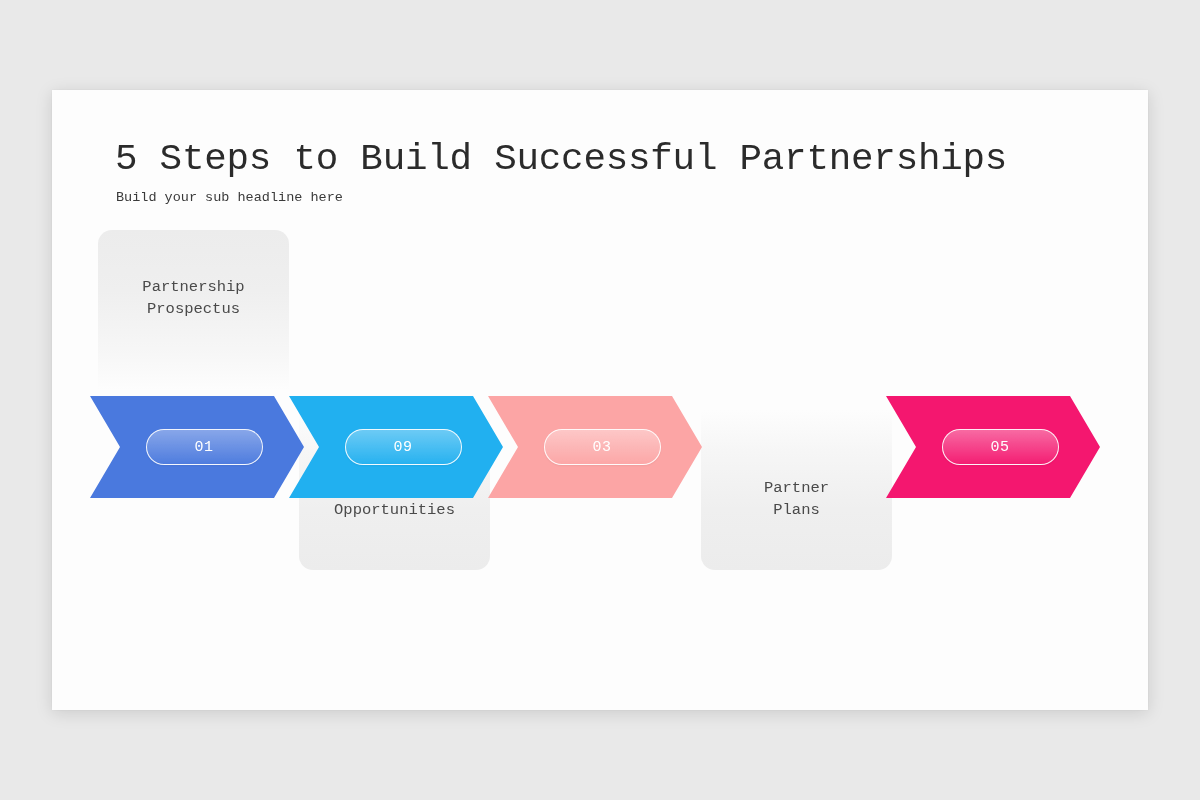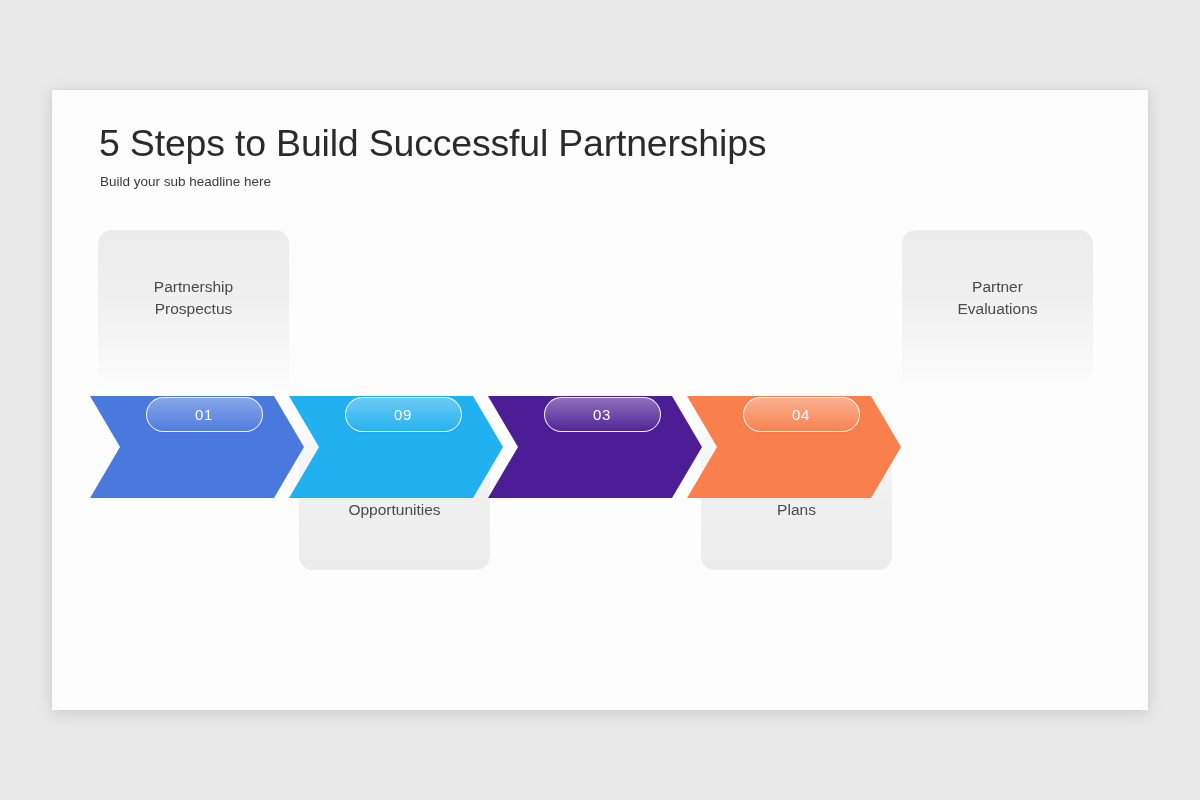--- a/index.html
+++ b/index.html
@@ -1,15 +1,15 @@
 <!DOCTYPE html>
 <html><head>
 <meta charset="utf-8">
 <style>
-  * { margin:0; padding:1px; box-sizing:border-box; }
+  * { margin:0; padding:17px; box-sizing:border-box;font-family:Liberation Mono, monospace; }
   html, body {
     width:1200px; height:800px;
     background:#e9e9e9;
     font-family:"Liberation Sans", sans-serif;
     overflow:hidden;
   }
 
   #slide {
     position:absolute;
     left:52px; top:90px;
@@ -62,21 +62,21 @@
   
   #band {
     position:absolute;
     left:0; top:306px;
     width:1096px; height:102px;
   }
   .chev {
     position:absolute;
     top:0; height:102px; width:214px;
     clip-path:polygon(0 0, 184px 0, 214px 50%, 184px 100%, 0 100%, 30px 50%);
-    display:flex; justify-content:center;
+    display:flex; align-items:center; justify-content:center;
   }
 
   
   .pill {
     position:relative;
     width:117px; height:35px;
     margin-left:14px;
     border:1.6px solid rgba(255,255,255,0.92);
     border-radius:18px;
     display:flex; align-items:center; justify-content:center;
@@ -101,46 +101,42 @@
 Prospectus</div>
   </div>
   <div class="card bottom" style="left:247px;">
     <div class="label">Partnership
 Opportunities</div>
   </div>
   <div class="card bottom" style="left:649px;">
     <div class="label">Partner
 Plans</div>
   </div>
-  <div class="card top" style="left:850px;">
-    <div class="label">Partner
-Evaluations</div>
-  </div>
 
   <div id="band">
 
     <div class="chev" style="left:38px;  background:#4a79de;">
       <div class="pill" style="background:linear-gradient(to bottom, rgba(255,255,255,0.34) 0%, rgba(255,255,255,0.20) 45%, rgba(255,255,255,0.03) 100%);">
         <span>01</span>
       </div>
     </div>
 
     <div class="chev" style="left:237px; background:#21b0f0;">
       <div class="pill" style="background:linear-gradient(to bottom, rgba(255,255,255,0.34) 0%, rgba(255,255,255,0.20) 45%, rgba(255,255,255,0.03) 100%);">
         <span>09</span>
       </div>
     </div>
 
-    <div class="chev" style="left:436px; background:#4c1d95;">
+    <div class="chev" style="left:436px; background:#fca5a5;">
       <div class="pill" style="background:linear-gradient(to bottom, rgba(255,255,255,0.38) 0%, rgba(255,255,255,0.22) 45%, rgba(255,255,255,0.03) 100%);">
         <span>03</span>
       </div>
     </div>
 
-    <div class="chev" style="left:635px; background:#f9804c;">
-      <div class="pill" style="background:linear-gradient(to bottom, rgba(255,255,255,0.38) 0%, rgba(255,255,255,0.22) 45%, rgba(255,255,255,0.03) 100%);">
-        <span>04</span>
+
+    <div class="chev" style="left:834px; background:#f4176f;">
+      <div class="pill" style="background:linear-gradient(to bottom, rgba(255,255,255,0.36) 0%, rgba(255,255,255,0.21) 45%, rgba(255,255,255,0.03) 100%);">
+        <span>05</span>
       </div>
     </div>
-
 
   </div>
 </div>
 
 </body></html>

